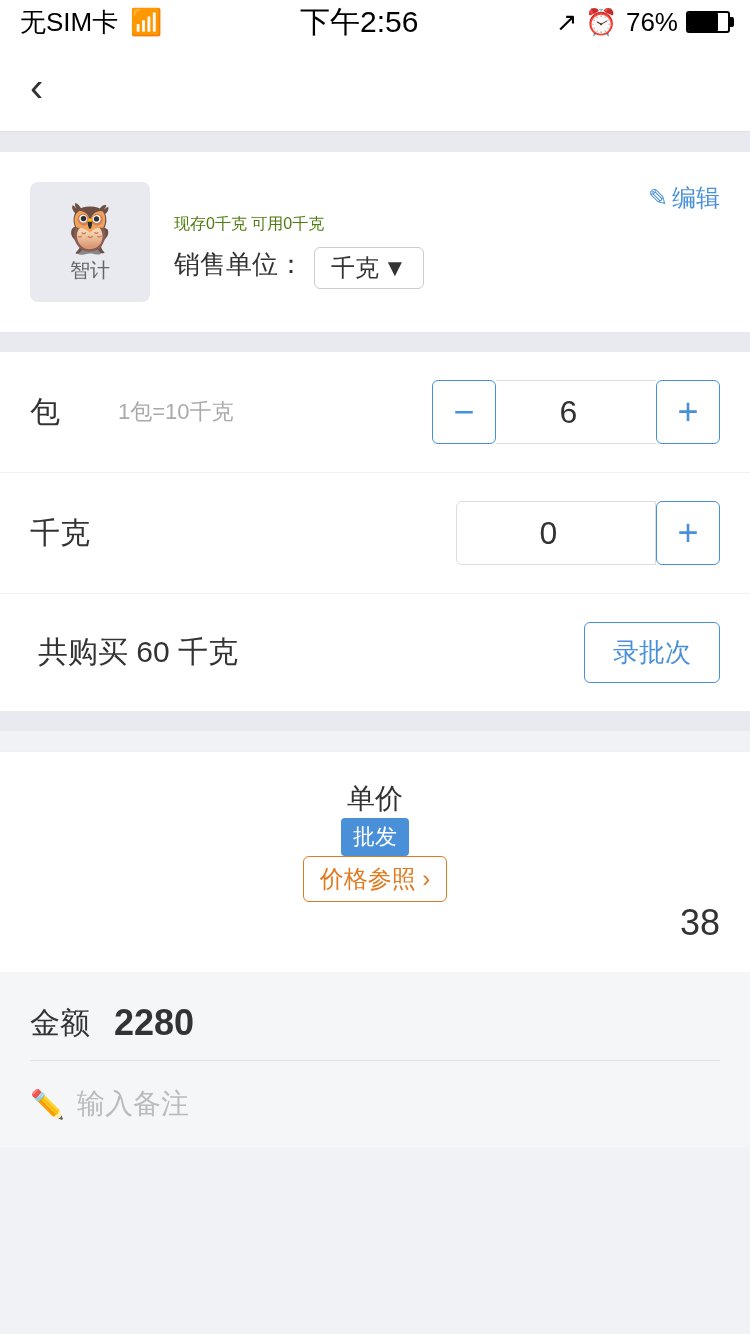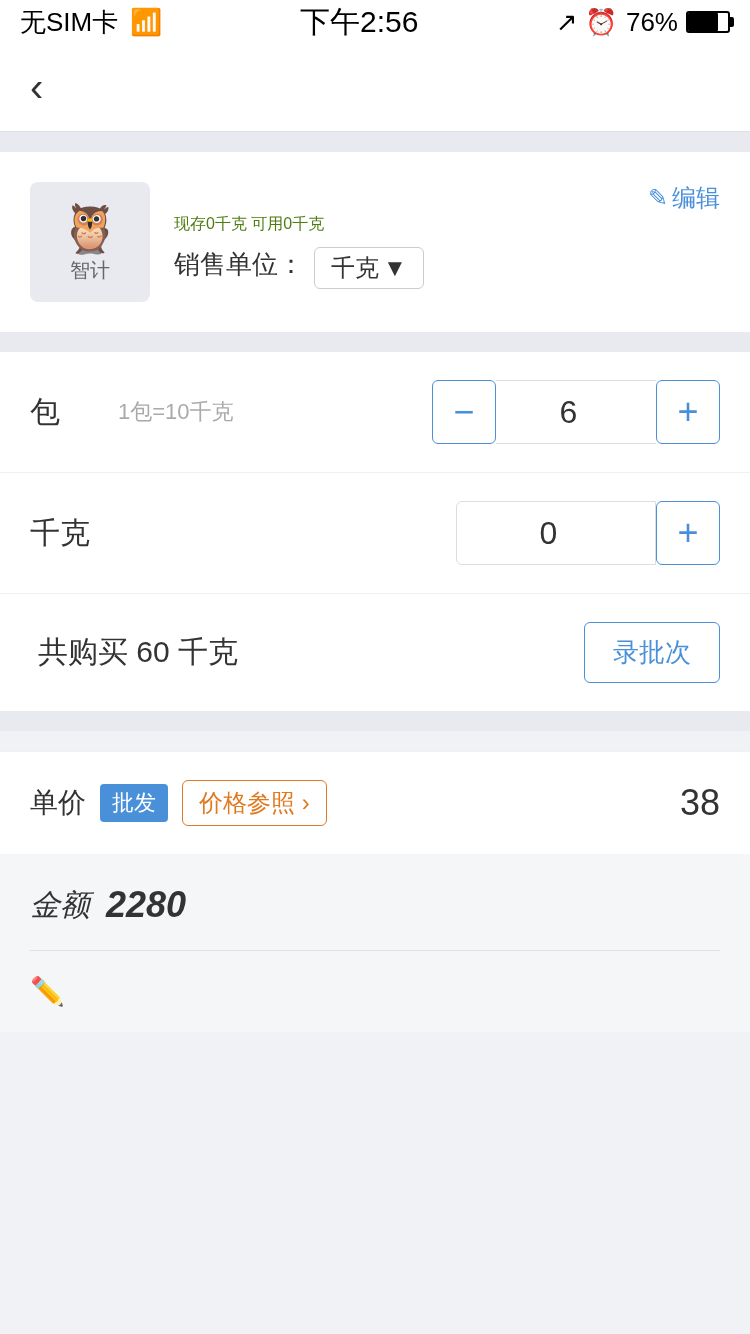--- a/index.html
+++ b/index.html
@@ -242,21 +242,21 @@
     
     .price-section {
       background: #fff;
       margin-top: 20px;
       padding: 28px 30px;
       border-top: 1px solid #f0f0f0;
     }
     .price-row {
       display: flex;
       align-items: center;
-      gap: 14px;
+      flex-direction: column;
     }
     .price-label {
       font-size: 28px;
       color: #333;
     }
     .price-tag {
       background: #4a90d9;
       color: #fff;
       font-size: 22px;
       padding: 4px 12px;
@@ -281,24 +281,23 @@
     }
 
     
     .amount-section {
       background: #f5f6f8;
       padding: 30px 30px 0 30px;
     }
     .amount-row {
       display: flex;
       align-items: center;
-      gap: 16px;
-      padding-bottom: 24px;
+      gap: 24px;
+      padding-bottom: 16px;
       border-bottom: 1px solid #e0e0e0;
-      font-style: italic;
     }
     .amount-label {
       font-size: 30px;
       color: #333;
       font-weight: 500;
     }
     .amount-value {
       font-size: 36px;
       color: #333;
       font-weight: bold;
@@ -415,16 +414,17 @@
   </div>
 </div>
 
 <div class="amount-section">
   <div class="amount-row">
     <span class="amount-label">金额</span>
     <span class="amount-value">2280</span>
   </div>
   <div class="remark-row">
     <span class="pencil-icon">✏️</span>
+    <span class="remark-text">输入备注</span>
   </div>
 </div>
 
 <div class="empty-area"></div>
 
 </body></html>

